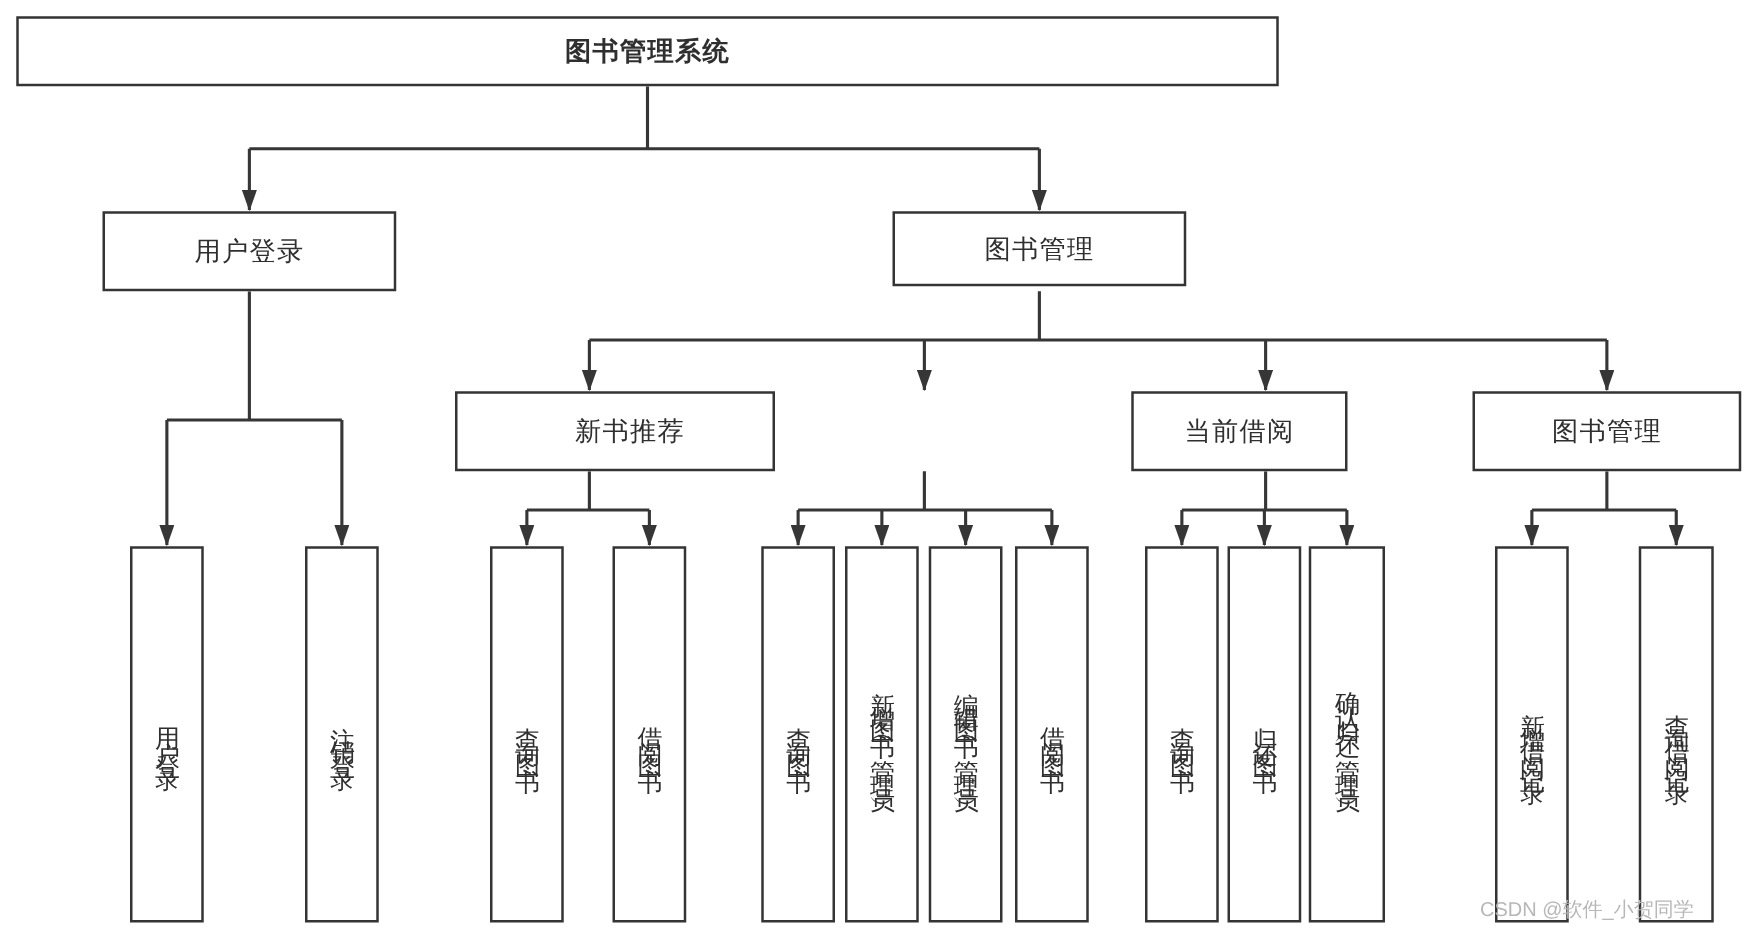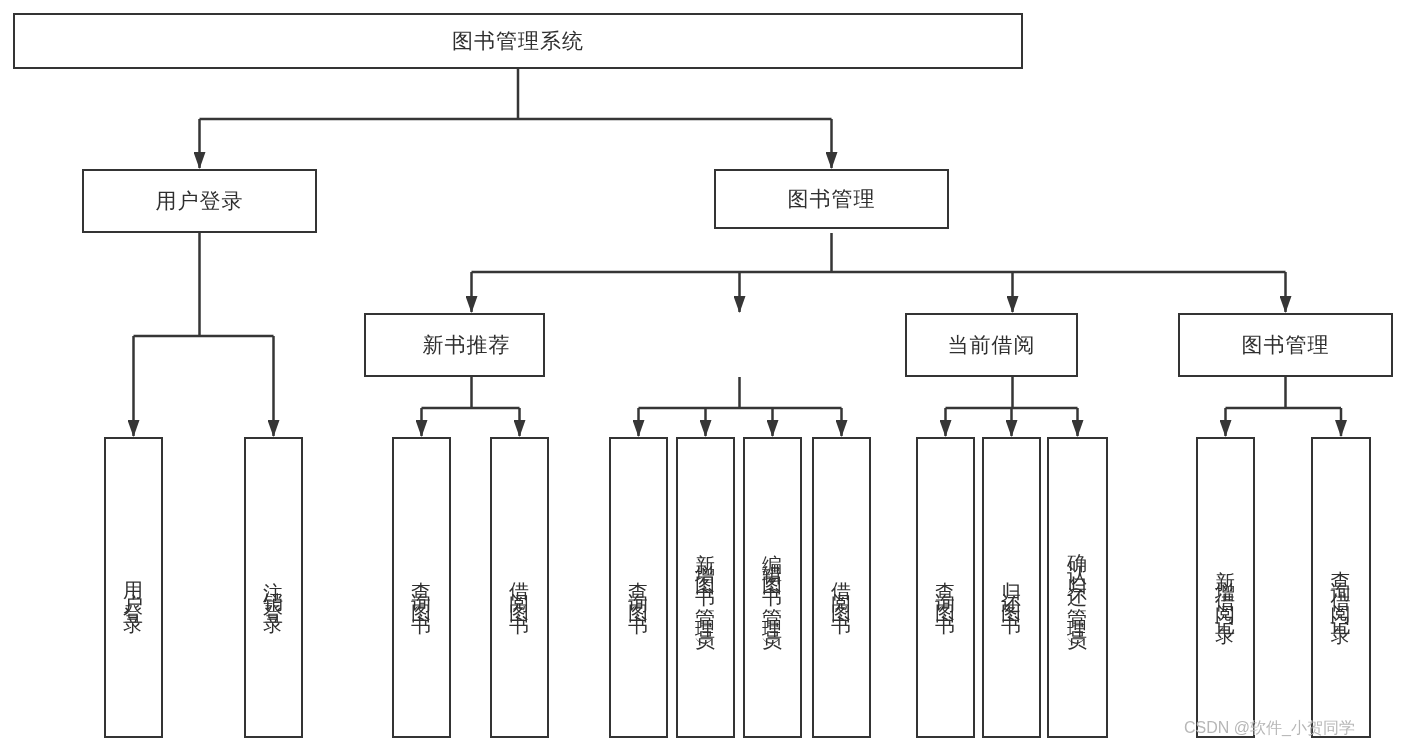--- a/index.html
+++ b/index.html
@@ -102,26 +102,26 @@
     <path class="ln" d="M1012.5,377 V408 M945.5,408 H1077.5"></path>
     <line class="ln" x1="945.5" y1="408" x2="945.5" y2="436" marker-end="url(#ah)"></line>
     <line class="ln" x1="1011.5" y1="408" x2="1011.5" y2="436" marker-end="url(#ah)"></line>
     <line class="ln" x1="1077.5" y1="408" x2="1077.5" y2="436" marker-end="url(#ah)"></line>
 
     <path class="ln" d="M1285.5,377 V408 M1225.5,408 H1341"></path>
     <line class="ln" x1="1225.5" y1="408" x2="1225.5" y2="436" marker-end="url(#ah)"></line>
     <line class="ln" x1="1341" y1="408" x2="1341" y2="436" marker-end="url(#ah)"></line>
   </svg>
 
-  <div class="node h" style="left:13px; top:13px; width:1010px; height:56px;">图书管理系统</div>
+  <div class="node h" style="left:13px; top:13px; width:1010px; height:56px;font-weight:bold;">图书管理系统</div>
 
   <div class="node h" style="left:82px; top:169px; width:235px; height:64px;">用户登录</div>
   <div class="node h" style="left:714px; top:169px; width:235px; height:60px;">图书管理</div>
 
-  <div class="node h" style="left:364px; top:313px; width:181px; height:64px;padding-left:24px;">新书推荐</div>
+  <div class="node h" style="left:364px; top:313px; width:256px; height:64px;padding-left:24px;">新书推荐</div>
   <div class="node h" style="left:905px; top:313px; width:173px; height:64px;">当前借阅</div>
   <div class="node h" style="left:1178px; top:313px; width:215px; height:64px;">图书管理</div>
 
   <div class="node v" style="left:104px; top:437px; width:59px; height:301px;">
     <span class="vtxt">用户登录</span>
   </div>
   <div class="node v" style="left:244px; top:437px; width:59px; height:301px;">
     <span class="vtxt">注销登录</span>
   </div>
 

